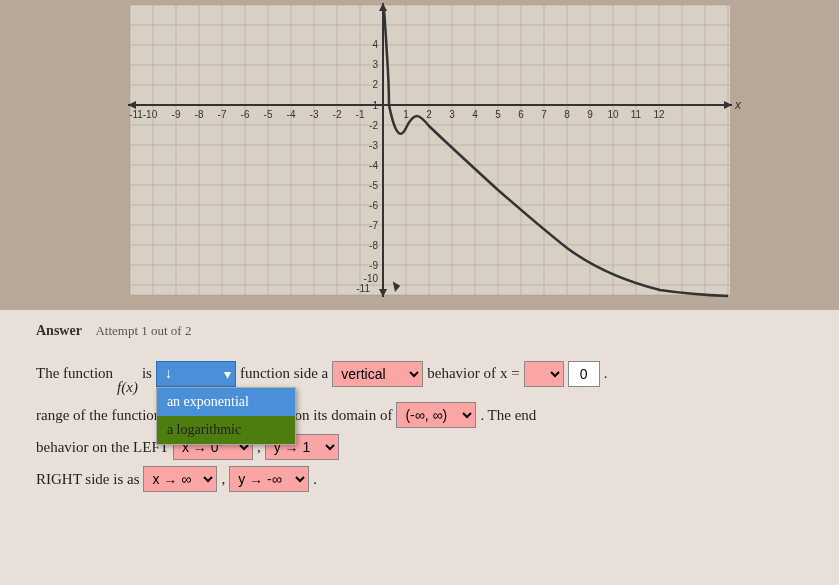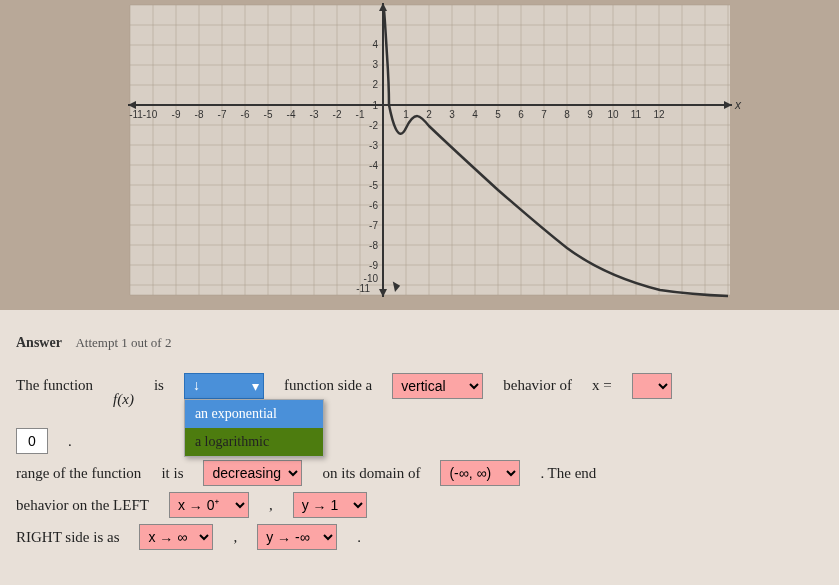--- a/index.html
+++ b/index.html
@@ -31,45 +31,45 @@
 
     .graph-bg {
       position: absolute;
       top: 0; left: 0; right: 0; bottom: 0;
       background: #c8beb0;
     }
 
     
     .answer-section {
       position: absolute;
-      top: 327px;
+      top: 315px;
       left: 0;
       width: 700px;
-      padding: 8px 20px 0 16px;
+      padding: 8px 20px 0 36px;
       background: #e8e0d8;
     }
 
     .answer-header {
       font-size: 14px;
       color: #333;
       margin-bottom: 12px;
     }
 
     .answer-header strong {
       font-weight: bold;
     }
 
     .line {
       font-size: 15px;
       color: #222;
       margin-bottom: 8px;
       display: flex;
       align-items: center;
       flex-wrap: wrap;
-      gap: 20px;
+      gap: 4px;
       position: relative;
     }
 
     .text-span {
       white-space: nowrap;
     }
 
     select.dropdown {
       font-size: 14px;
       padding: 2px 4px;

